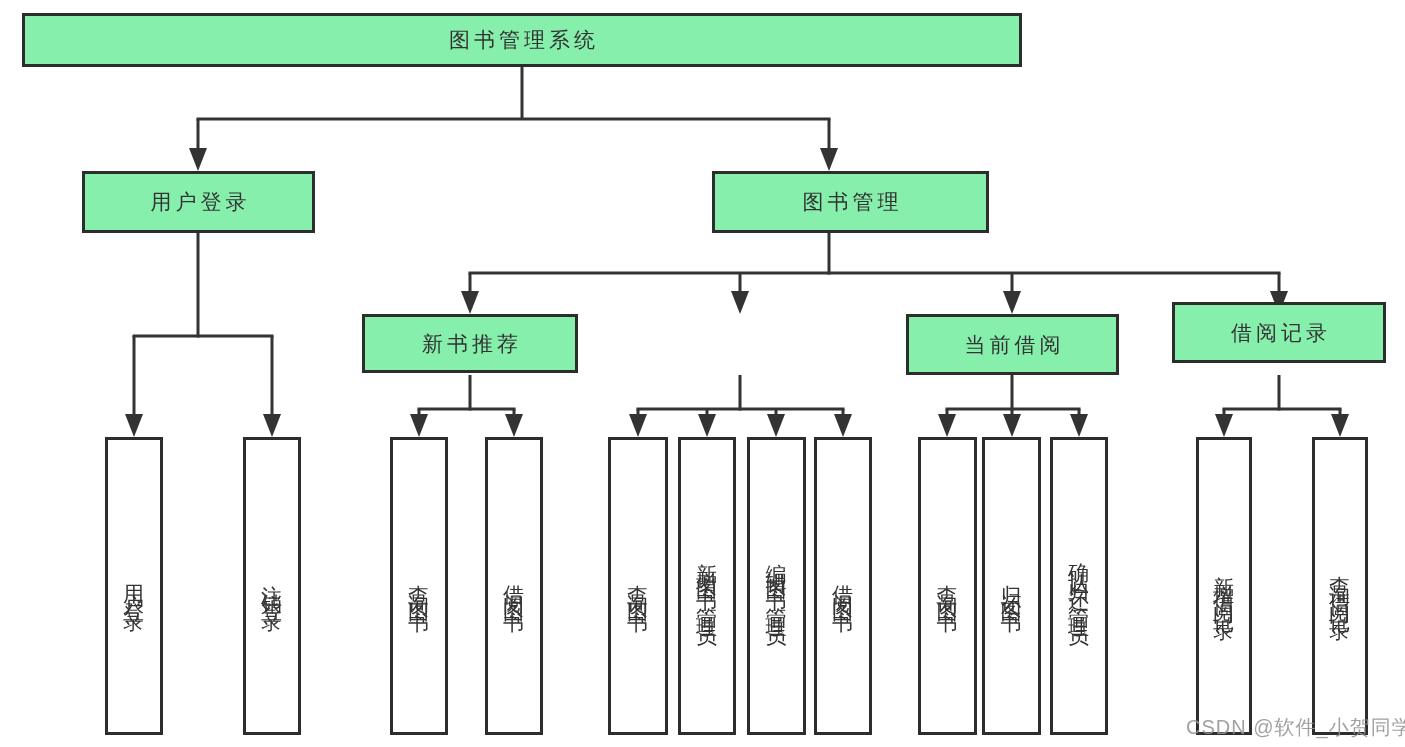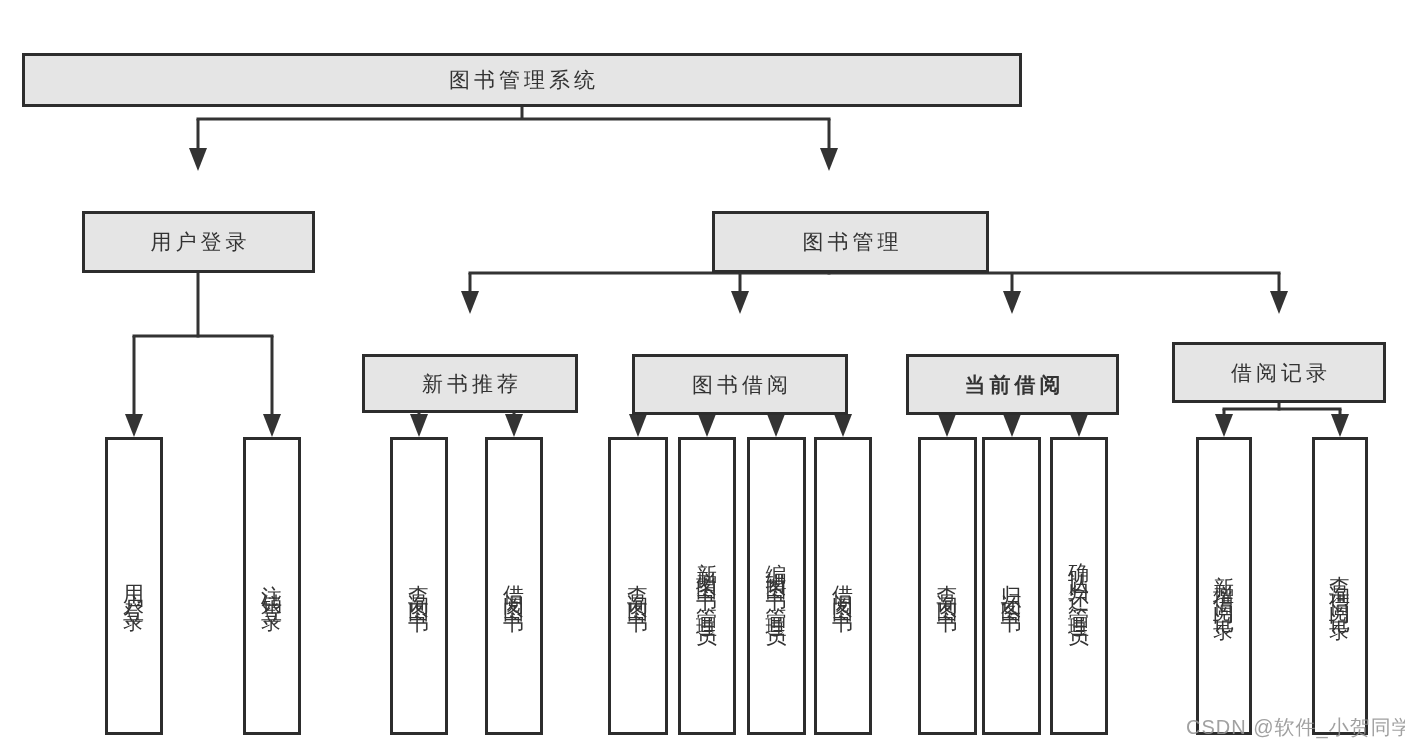--- a/index.html
+++ b/index.html
@@ -12,31 +12,30 @@
     font-family: "Liberation Sans", "DejaVu Sans", sans-serif;
     overflow: hidden;
   }
   .connectors {
     position: absolute;
     left: 0; top: 0;
     width: 1405px; height: 747px;
   }
   .node {
     position: absolute;
-    background: #e5e5e5;
+    background: #86efac;
     border: 3px solid #2d2d2d;
     display: flex;
     align-items: center;
     justify-content: center;
     color: #333333;
     font-size: 21px;
     letter-spacing: 4px;
     text-indent: 4px;
     white-space: nowrap;
-    margin-top: 40px;
   }
   .leaf {
     position: absolute;
     top: 437px;
     height: 298px;
     background: #ffffff;
     border: 3px solid #2d2d2d;
     display: flex;
     align-items: center;
     justify-content: center;
@@ -132,22 +131,21 @@
       <polygon points="1331,414 1349,414 1340,437"></polygon>
     </g>
   </svg>
 
   <div class="node" style="left:22px; top:13px; width:1000px; height:54px;">图书管理系统</div>
 
   <div class="node" style="left:82px; top:171px; width:233px; height:62px;">用户登录</div>
   <div class="node" style="left:712px; top:171px; width:277px; height:62px;">图书管理</div>
 
   <div class="node" style="left:362px; top:314px; width:216px; height:59px;">新书推荐</div>
-  <div class="node" style="left:632px; top:314px; width:216px; height:61px;">图书借阅</div>
-  <div class="node" style="left:906px; top:314px; width:213px; height:61px;font-weight:bold;">当前借阅</div>
+  <div class="node" style="left:906px; top:314px; width:213px; height:61px;">当前借阅</div>
   <div class="node" style="left:1172px; top:302px; width:214px; height:61px;">借阅记录</div>
 
   <div class="leaf" style="left:105px; width:58px;">
     <span>用户登录</span>
   </div>
   <div class="leaf" style="left:243px; width:58px;">
     <span>注销登录</span>
   </div>
 
   <div class="leaf" style="left:390px; width:58px;">

